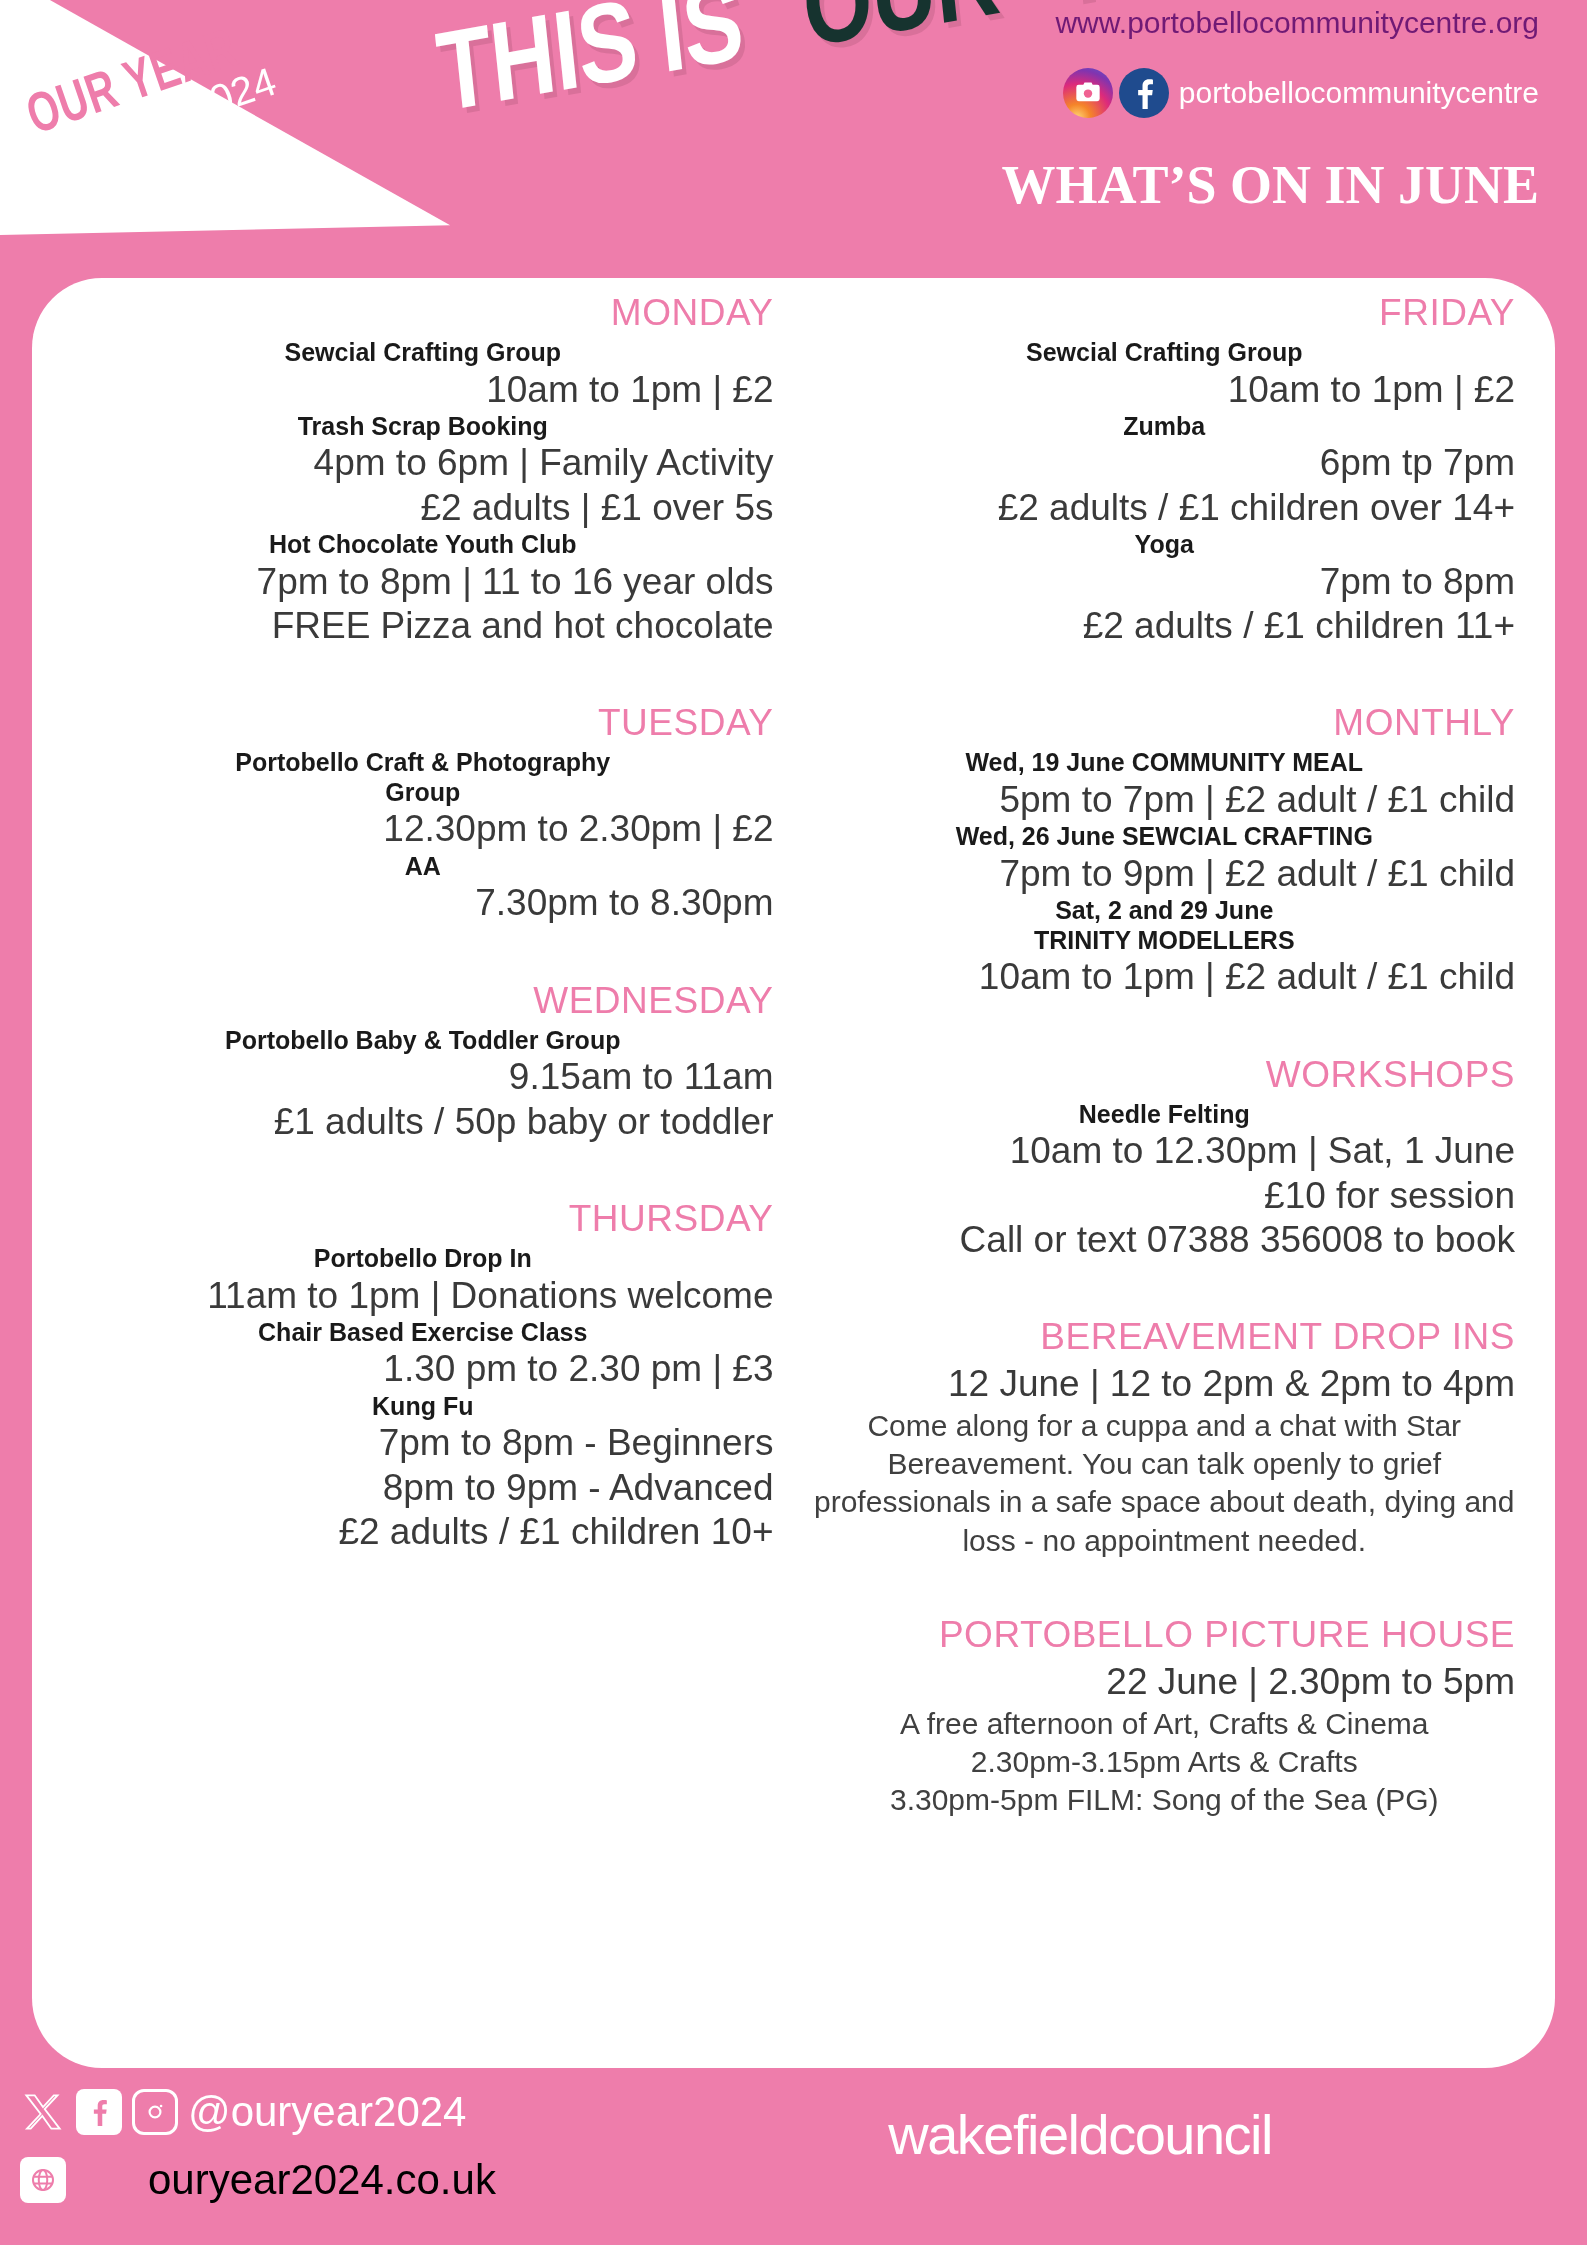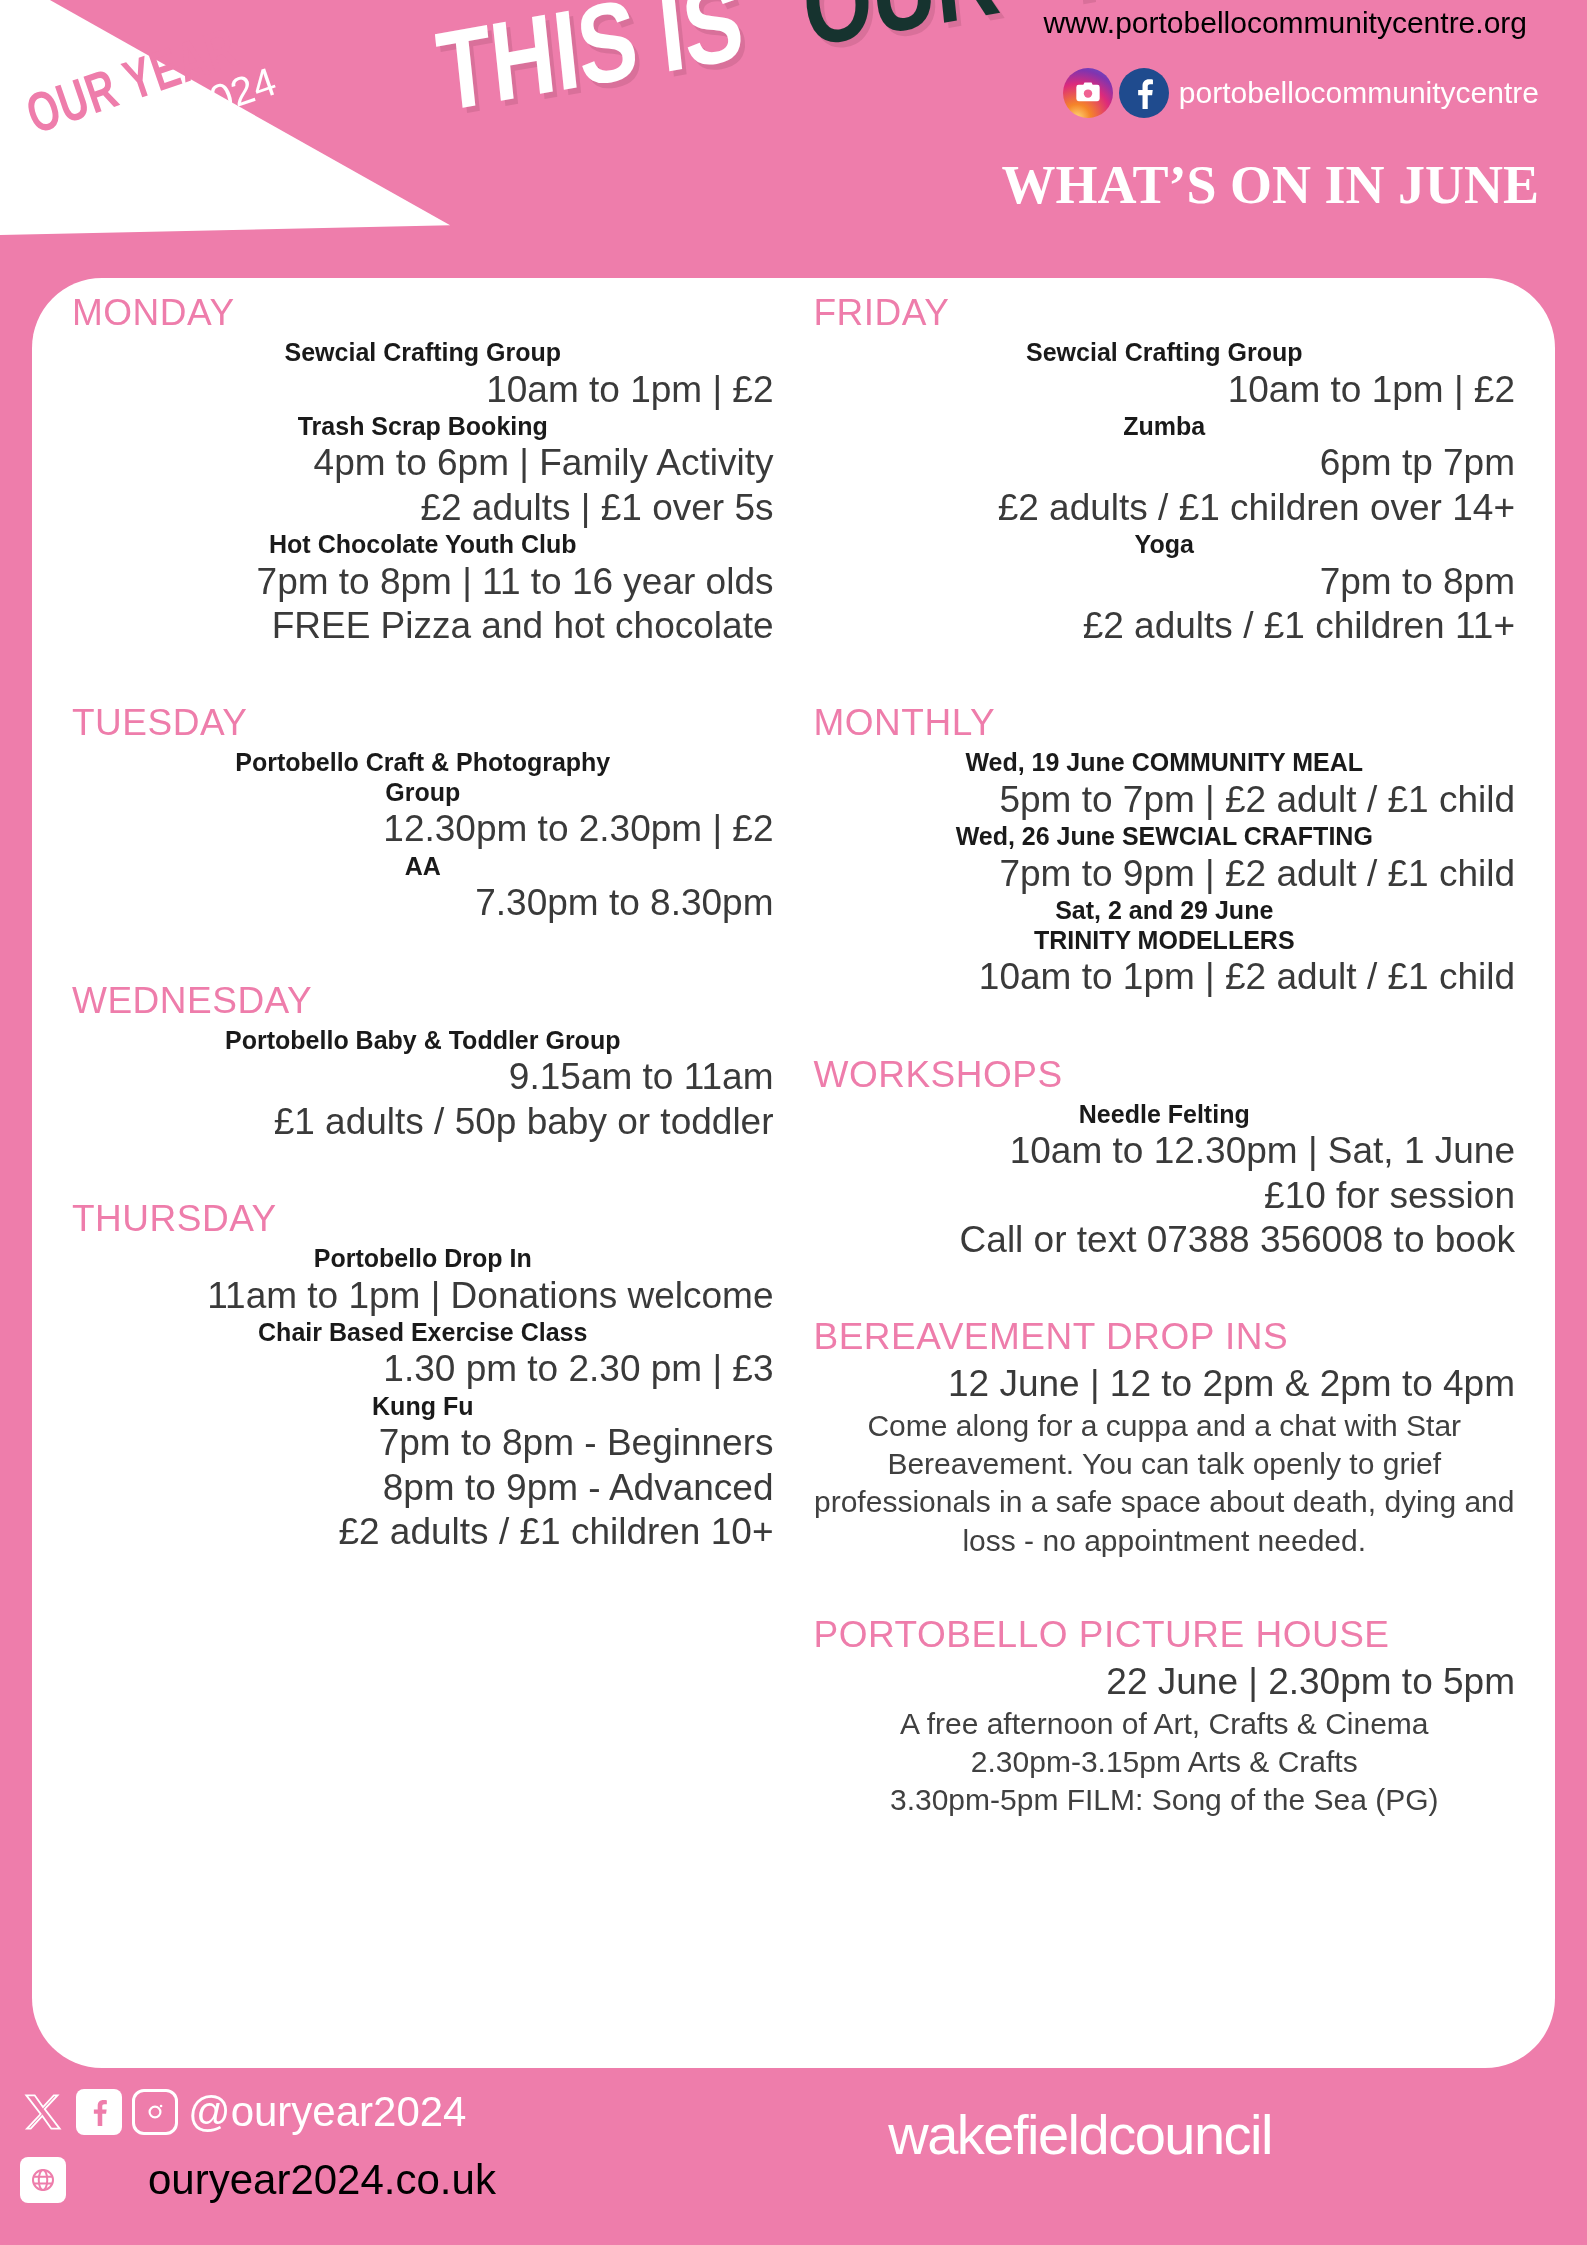--- a/index.html
+++ b/index.html
@@ -86,23 +86,23 @@
     font-weight: bold;
     font-size: 54px;
     letter-spacing: 0px;
     white-space: nowrap;
     font-family: "Liberation Serif", serif;
     margin-left: 23px;
   }
 
   .url-line {
     position: absolute;
-    right: 60px;
+    right: 48px;
     top: 6px;
-    color: #000000;
+    color: #701a75;
     font-size: 30px;
     white-space: nowrap;
   }
   .handle-line {
     position: absolute;
     right: 48px;
     top: 52px;
     color: #ffffff;
     font-size: 30px;
     white-space: nowrap;
@@ -138,21 +138,21 @@
     display: flex;
     gap: 20px;
   }
   .col { width: 50%; }
   .col-left  { padding: 0 10px; }
   .col-right { padding: 0 10px; }
 
   .day-head {
     color: #EE7DAB;
     font-size: 37px;
-    text-align: left;
+    text-align: right;
     margin-bottom: 4px;
     letter-spacing: 0.5px;
   }
   .ev-title {
     color: #1A1A1A;
     font-weight: bold;
     font-size: 25px;
     text-align: center;
     line-height: 1.18;
   }

